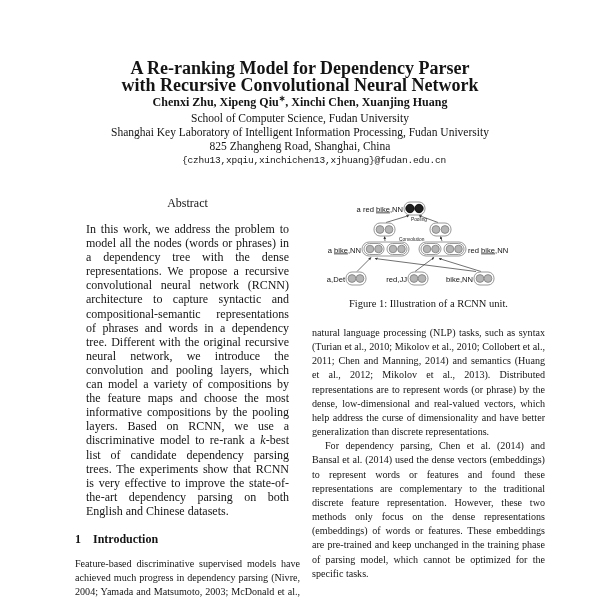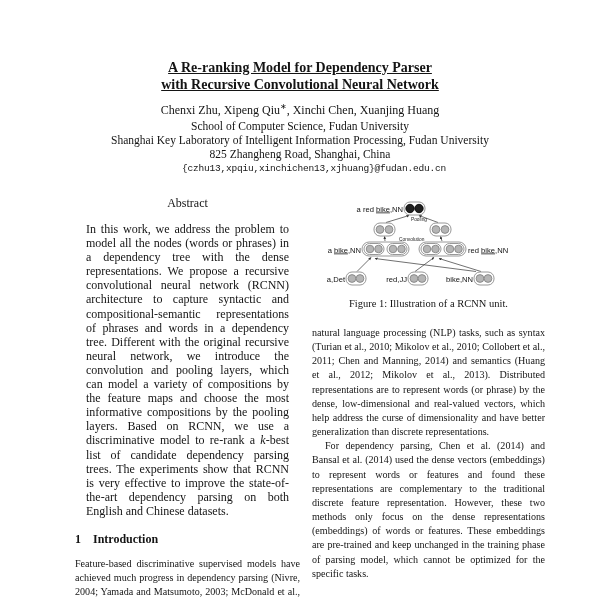--- a/index.html
+++ b/index.html
@@ -3,22 +3,22 @@
 <meta charset="utf-8">
 <style>
   * { margin:0; padding:0; box-sizing:border-box; }
   html,body { background:#e9e9e9; }
   .page {
     position:relative; width:600px; height:600px; margin:0 auto;
     background:var(--page-bg,#ffffff); color:var(--text,#141414);
     font-family:"Liberation Serif", serif; overflow:hidden;
   }
   .header { position:absolute; top:60px; left:0; width:600px; text-align:center; }
-  .title { font-weight:bold; font-size:14px; line-height:16.5px;text-decoration:underline; }
-  .authors { margin-top:9px; font-weight:normal; font-size:12px; }
+  .title { font-weight:bold; font-size:18px; line-height:16.5px; }
+  .authors { margin-top:1px; font-weight:bold; font-size:12px; }
   .authors sup { font-size:8px; }
   .affils { margin-top:2px; font-size:11.5px; line-height:13.8px; }
   .email { font-family:"Liberation Mono", monospace; font-size:9.5px; margin-top:2px; letter-spacing:-0.2px;padding-left:28px; }
 
   .col { position:absolute; top:192px; height:408px; overflow:hidden; text-align:justify; }
   .col-left  { left:75px;  width:225px; }
   .col-right { left:312px; width:233px; }
 
   .abs-head { text-align:center; font-weight:normal; font-size:12px; margin:4px 0 11px; }
   .abs-body { margin:0 11px; font-size:12px; line-height:14.1px; }

